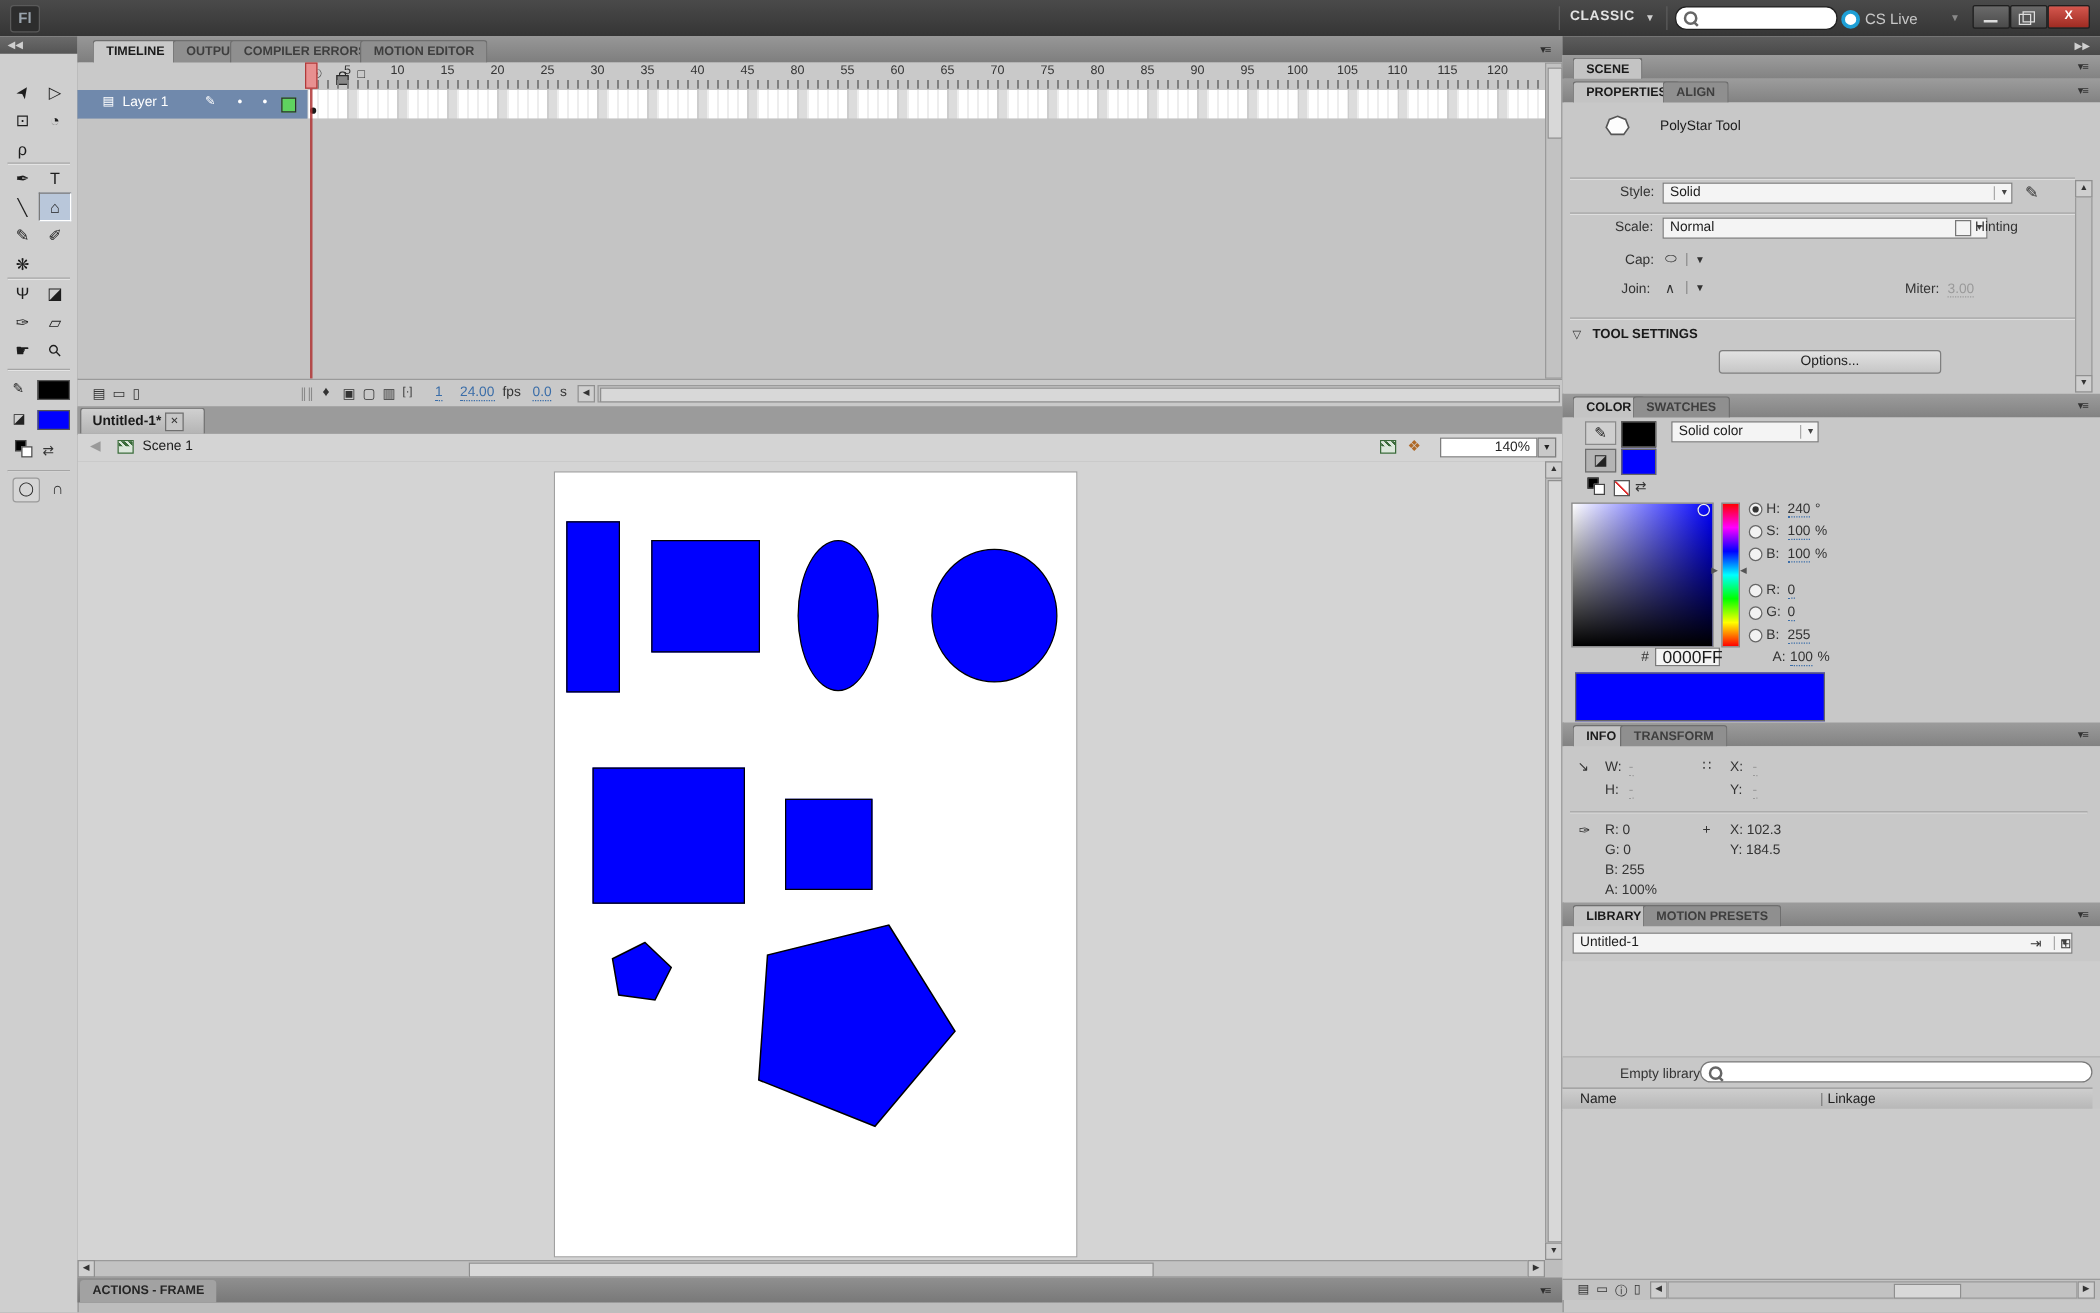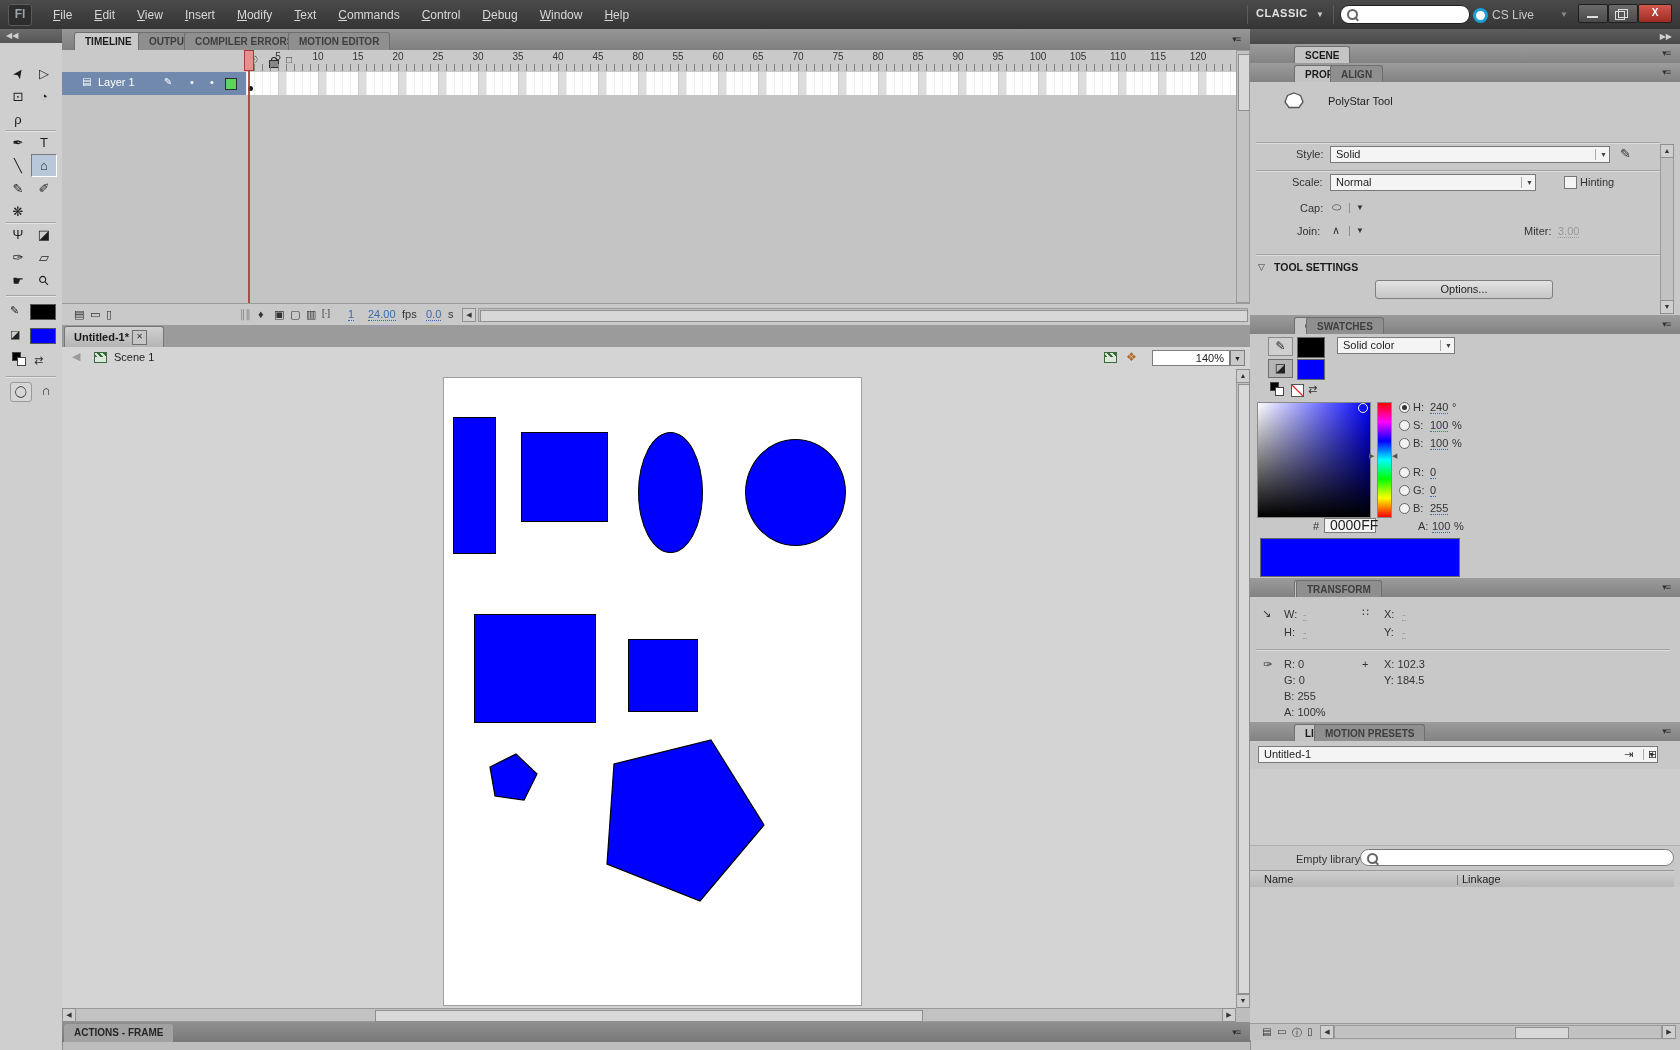--- a/index.html
+++ b/index.html
@@ -83,21 +83,21 @@
   .stage{left:443px;top:377px;width:417px;height:627px;background:#FFF;border:1px solid #A0A0A0;}
   .vscroll{left:1236px;top:369px;width:14px;height:639px;}
   .hscroll{left:62px;top:1008px;width:1174px;height:14px;}
   .actions-bar{left:62px;top:1022px;width:1188px;height:20px;background:linear-gradient(#909090,#787878);}
   .actions-tab{position:absolute;left:2px;top:2px;height:18px;background:#A2A2A2;border-radius:3px 3px 0 0;padding:0 10px;font-size:10px;font-weight:bold;color:#252525;line-height:18px;}
   
   .dock{left:1250px;top:29px;width:430px;height:1021px;background:#C8C8C8;border-left:1px solid #8E8E8E;}
   .dock-topstrip{left:1250px;top:29px;width:430px;height:15px;background:linear-gradient(#5d5d5d,#4a4a4a);color:#CFCFCF;font-size:8px;}
   .panelbar{position:absolute;width:430px;height:19px;background:linear-gradient(#9C9C9C,#828282);}
   .panelbar .ptab{top:2px;height:17px;line-height:17px;}
-  .panelbar .ptab.active{background:#C4C4C4;margin-left:36px;}
+  .panelbar .ptab.active{background:#C4C4C4;}
   .field{position:absolute;background:#F4F4F4;border:1px solid #7a7a7a;box-sizing:border-box;line-height:15px;padding-left:5px;color:#1c1c1c;}
   .field .fdd{position:absolute;right:2px;top:2px;font-size:7px;color:#444;border-left:1px solid #aaa;padding-left:4px;line-height:11px;}
   .plabel{position:absolute;color:#333;}
   .divline{position:absolute;height:1px;background:#A2A2A2;border-bottom:1px solid #DEDEDE;}
   .btn{position:absolute;background:linear-gradient(#E2E2E2,#C6C6C6);border:1px solid #7f7f7f;border-radius:3px;text-align:center;color:#1d1d1d;}
   .radio{position:absolute;width:9px;height:9px;border:1px solid #666;border-radius:50%;background:#F2F2F2;}
   .radio.on::before{content:'';position:absolute;left:2px;top:2px;width:5px;height:5px;border-radius:50%;background:#333;}
   .checkbox{position:absolute;width:11px;height:11px;background:#F4F4F4;border:1px solid #777;}
   .grad-square{left:1257px;top:402px;width:112px;height:114px;border:1px solid #888;
      background:linear-gradient(to bottom,rgba(0,0,0,0) 0%,#000 100%),linear-gradient(to right,#FFF 0%,#0000FF 100%);}
@@ -108,34 +108,20 @@
   .colbtn{position:absolute;width:25px;height:19px;background:#CFCFCF;border:1px solid #8a8a8a;box-sizing:border-box;text-align:center;line-height:17px;font-size:12px;}
   .lib-header{left:1250px;top:870px;width:424px;height:17px;background:linear-gradient(#CECECE,#B6B6B6);border-top:1px solid #999;border-bottom:1px solid #999;color:#222;}
   .footer-icons{left:1250px;top:1023px;width:430px;height:16px;background:#C2C2C2;border-top:1px solid #9b9b9b;}
   .tiny{font-size:10px;color:#333;}
 </style>
 </head>
 <body>
 
 <div class="abs titlebar" data-name="title-bar">
   <div class="abs fl-logo" data-name="flash-logo">Fl</div>
-  <div class="abs menus" data-name="menu-bar">
-
-  <span class="menu-item" data-name="menu-item">File</span>
-      <span class="menu-item" data-name="menu-item">Edit</span>
-      <span class="menu-item" data-name="menu-item">View</span>
-      <span class="menu-item" data-name="menu-item">Insert</span>
-      <span class="menu-item" data-name="menu-item">Modify</span>
-      <span class="menu-item" data-name="menu-item">Text</span>
-      <span class="menu-item" data-name="menu-item">Commands</span>
-      <span class="menu-item" data-name="menu-item">Control</span>
-      <span class="menu-item" data-name="menu-item">Debug</span>
-      <span class="menu-item" data-name="menu-item">Window</span>
-      <span class="menu-item" data-name="menu-item">Help</span>
-    </div>
   <div class="abs tb-sep" style="left:1247px;" data-name="divider"></div>
   <span class="abs workspace" data-name="workspace-switcher">CLASSIC</span>
   <span class="abs dd-arrow" style="left:1316px;top:10px;" data-name="chevron-down-icon">▼</span>
   <div class="abs tb-sep" style="left:1333px;" data-name="divider"></div>
   <div class="abs search-box" data-name="search-input">
     <span class="mag" style="left:6px;top:3px;" data-name="search-icon"></span>
   </div>
   <div class="abs cslive-ring" data-name="cs-live-icon"></div>
   <span class="abs cslive-text" data-name="cs-live-button">CS Live</span>
   <span class="abs dd-arrow" style="left:1560px;top:10px;color:#8a8a8a;" data-name="chevron-down-icon">▼</span>
@@ -334,21 +320,21 @@
   </svg>
   <span class="plabel" style="left:78px;top:13px;color:#1c1c1c;" data-name="active-tool-name">PolyStar Tool</span>
   <div class="divline" style="left:6px;top:60px;width:404px;" data-name="divider"></div>
   <span class="plabel" style="left:46px;top:66px;" data-name="style-label">Style:</span>
   <div class="field" style="left:80px;top:64px;width:280px;height:17px;" data-name="style-select">
     <span>Solid</span><span class="fdd" data-name="chevron-down-icon">▼</span>
   </div>
   <span class="plabel" style="left:370px;top:64px;font-size:13px;" data-name="custom-stroke-pencil-icon">✎</span>
   <div class="divline" style="left:6px;top:88px;width:404px;" data-name="divider"></div>
   <span class="plabel" style="left:42px;top:94px;" data-name="scale-label">Scale:</span>
-  <div class="field" style="left:80px;top:92px;width:206px;height:17px;" data-name="scale-select">
+  <div class="field" style="left:80px;top:92px;width:260px;height:17px;" data-name="scale-select">
     <span>Normal</span><span class="fdd" data-name="chevron-down-icon">▼</span>
   </div>
   <span class="checkbox" style="left:314px;top:94px;" data-name="hinting-checkbox"></span>
   <span class="plabel" style="left:330px;top:94px;" data-name="hinting-label">Hinting</span>
   <span class="plabel" style="left:50px;top:120px;" data-name="cap-label">Cap:</span>
   <span class="plabel" style="left:82px;top:119px;" data-name="cap-icon">⬭</span>
   <span class="plabel" style="left:98px;top:119px;color:#888;">|</span>
   <span class="plabel" style="left:106px;top:121px;font-size:8px;" data-name="cap-dropdown-icon">▼</span>
   <span class="plabel" style="left:47px;top:143px;" data-name="join-label">Join:</span>
   <span class="plabel" style="left:82px;top:142px;" data-name="join-icon">∧</span>

